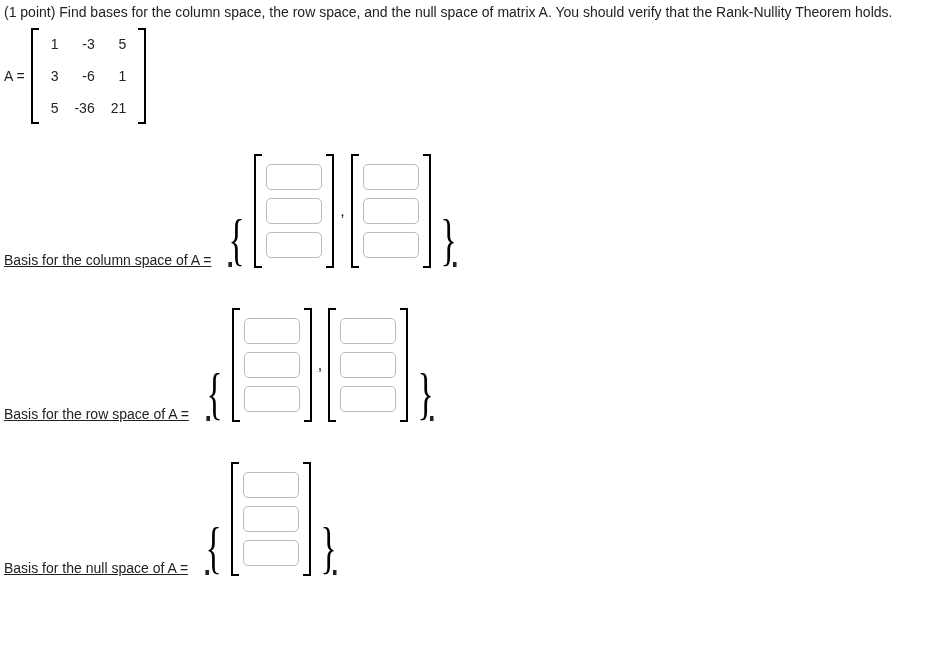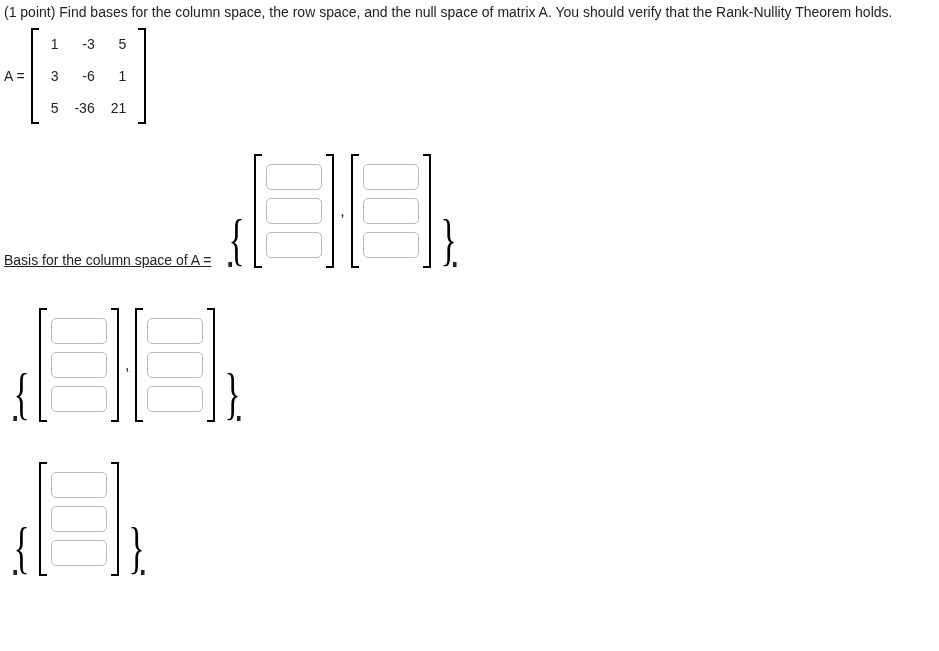--- a/index.html
+++ b/index.html
@@ -151,20 +151,21 @@
             <span class="input-cell"><input class="entry" value="" style=""></span>
           </span>
       </span>
       <span class="bracket-right"></span>
     </span>
   </span>
   <span class="brace">}</span>
 </div>
 
 <div class="answer-row">
+  <span class="answer-label">Basis for the row space of A =</span>
   <span class="brace">{</span>
   <span class="vector-group">
     <span class="bracket-matrix vector-input-matrix">
       <span class="bracket-left"></span>
       <span class="matrix-body">
         <span class="matrix-row">
             <span class="input-cell"><input class="entry" value="" style=""></span>
           </span>
         <span class="matrix-row">
             <span class="input-cell"><input class="entry" value="" style=""></span>
@@ -189,20 +190,21 @@
             <span class="input-cell"><input class="entry" value="" style=""></span>
           </span>
       </span>
       <span class="bracket-right"></span>
     </span>
   </span>
   <span class="brace">}</span>
 </div>
 
 <div class="answer-row">
+  <span class="answer-label">Basis for the null space of A =</span>
   <span class="brace">{</span>
   <span class="vector-group">
     <span class="bracket-matrix vector-input-matrix">
       <span class="bracket-left"></span>
       <span class="matrix-body">
         <span class="matrix-row">
             <span class="input-cell"><input class="entry" value="" style=""></span>
           </span>
         <span class="matrix-row">
             <span class="input-cell"><input class="entry" value="" style=""></span>

